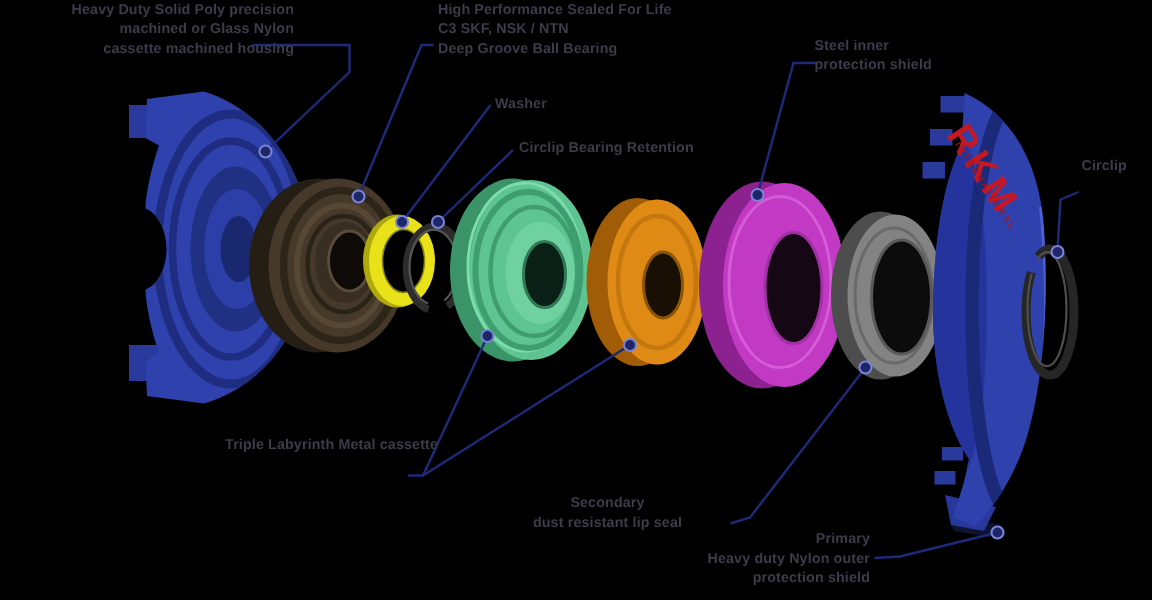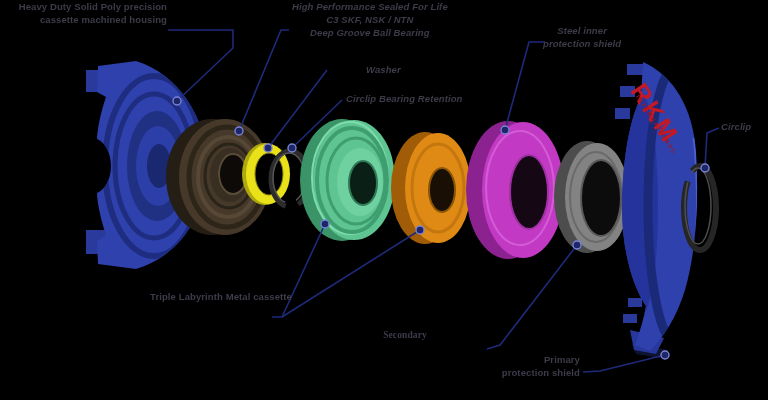--- a/index.html
+++ b/index.html
@@ -6,22 +6,22 @@
   .stage{
     position:relative;width:768px;height:400px;background:#000;overflow:hidden;
     font-family:"Liberation Sans", sans-serif;
   }
   .stage svg{position:absolute;left:0;top:0;}
   .lbl{
     position:absolute;color:#3c3c4a;font-size:9.5px;font-weight:700;
     line-height:13px;letter-spacing:0.1px;white-space:nowrap;
   }
   .al-r{text-align:right;}
-  .al-l{text-align:center;font-style:italic;}
-  .al-c{text-align:center;font-family:Liberation Serif, serif;}
+  .al-l{text-align:left;}
+  .al-c{text-align:center;}
   .brand{
     position:absolute;left:649px;top:78px;color:#c41824;font-size:25px;font-weight:700;
     letter-spacing:3px;transform:rotate(57deg);transform-origin:0 0;
   }
   .brand-sub{
     position:absolute;left:640px;top:94px;color:#a5141e;font-size:6px;font-weight:700;
     letter-spacing:1.6px;transform:rotate(57deg);transform-origin:0 0;
   }
 </style>
 </head>
@@ -150,57 +150,60 @@
       <circle cx="292" cy="148" r="4" fill="#1c2668" stroke="#7a84d4"></circle>
       <circle cx="505" cy="130" r="4" fill="#1c2668" stroke="#7a84d4"></circle>
       <circle cx="325" cy="224" r="4" fill="#1c2668" stroke="#7a84d4"></circle>
       <circle cx="420" cy="230" r="4" fill="#1c2668" stroke="#7a84d4"></circle>
       <circle cx="577" cy="245" r="4" fill="#1c2668" stroke="#7a84d4"></circle>
       <circle cx="665" cy="355" r="4" fill="#1c2668" stroke="#7a84d4"></circle>
       <circle cx="705" cy="168" r="4" fill="#1c2668" stroke="#7a84d4"></circle>
     </g>
   </svg>
 
-  <div class="lbl al-r" style="left:0;top:8;width:167px;">
+  <div class="lbl al-r" style="left:0;top:8;width:167px;padding-left:29px;">
     <div>Heavy Duty Solid Poly precision</div>
+    <div>machined or Glass Nylon</div>
     <div>cassette machined housing</div>
   </div>
 
   <div class="lbl al-l" style="left:292px;top:8;">
     <div>High Performance Sealed For Life</div>
     <div>C3 SKF, NSK / NTN</div>
     <div>Deep Groove Ball Bearing</div>
   </div>
 
-  <div class="lbl al-l" style="left:330px;top:63px;margin-left:36px;">
+  <div class="lbl al-l" style="left:330px;top:63px;">
     <div>Washer</div>
   </div>
 
   <div class="lbl al-l" style="left:346px;top:92px;">
     <div>Circlip Bearing Retention</div>
   </div>
 
   <div class="lbl al-l" style="left:543px;top:24px;">
     <div>Steel inner</div>
     <div>protection shield</div>
   </div>
 
-  <div class="lbl al-l" style="left:721px;top:120px;">
+  <div class="lbl al-l" style="left:721px;top:104px;">
     <div>Circlip</div>
   </div>
 
   <div class="lbl al-r" style="left:90px;top:290px;width:202px;">
     <div>Triple Labyrinth Metal cassette</div>
   </div>
 
   <div class="lbl al-c" style="left:310px;top:329px;width:190px;">
     <div>Secondary</div>
+    <div>dust resistant lip seal</div>
   </div>
 
   <div class="lbl al-r" style="left:440px;top:353px;width:140px;">
     <div>Primary</div>
+    <div>Heavy duty Nylon outer</div>
     <div>protection shield</div>
   </div>
 
   <div class="brand">RKM</div>
   <div class="brand-sub">INTERNATIONAL</div>
 
 </div>
 
 </body></html>

